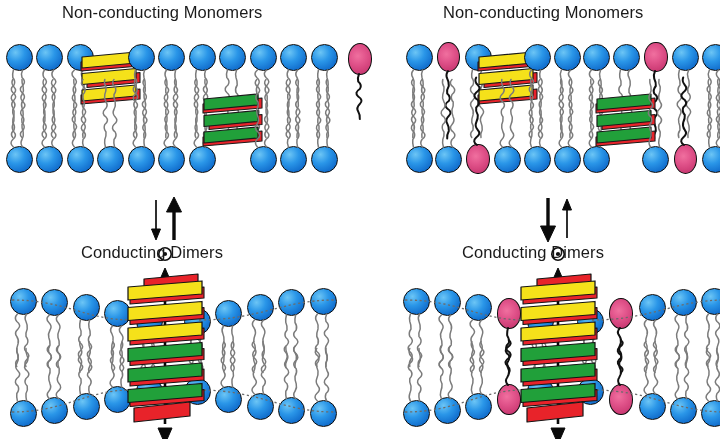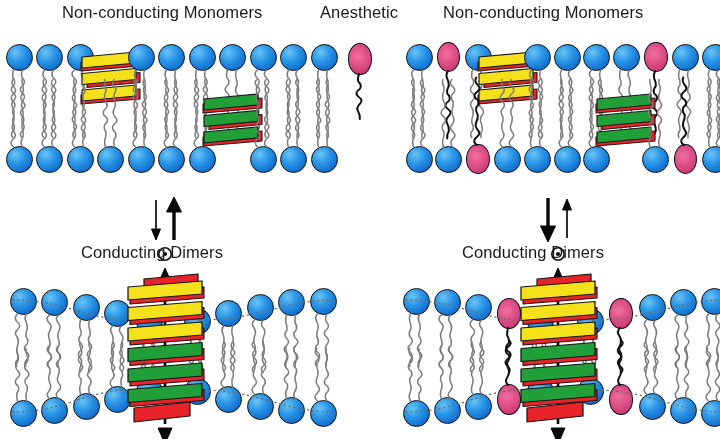--- a/index.html
+++ b/index.html
@@ -38,21 +38,20 @@
   .ion{position:absolute;overflow:visible;}
   .ion circle{fill:none;stroke:#111;stroke-width:1.6;}
   .ion .dot{fill:#111;stroke:none;}
 </style>
 </head>
 <body>
 
 <div class="stage">
 
   <div class="lbl" style="left:62px;top:3px;">Non-conducting Monomers</div>
-  <div class="lbl" style="left:320px;top:3px;">Anesthetic</div>
   <div class="lbl" style="left:443px;top:3px;">Non-conducting Monomers</div>
   <div class="lbl" style="left:81px;top:243px;">Conducting Dimers</div>
   <div class="lbl" style="left:462px;top:243px;">Conducting Dimers</div>
 
   <div class="panel" id="p-tl" style="left:0;top:22px;width:330px;height:170px;">
       <div class="head" style="left:5.5px;top:21.5px;width:25px;height:25px;"></div>
       <svg class="tails" width="60" height="78" viewBox="0 0 60 78" style="left: -12px; top: 45.5px;">
         <path d="M 25.4 2.0 Q 24.3 5.8 24.8 9.5 Q 27.9 13.3 26.0 17.0 Q 21.3 20.8 24.8 24.5 Q 29.8 28.3 26.0 32.0 Q 22.3 35.8 24.8 39.5 Q 26.9 43.3 26.0 47.0 Q 24.5 50.8 24.8 54.5 Q 27.4 58.3 26.0 62.0 Q 21.7 65.8 24.8 69.5"></path>
         <path d="M 34.6 2.0 Q 32.7 5.8 34.0 9.5 Q 38.3 13.3 35.2 17.0 Q 30.1 20.8 34.0 24.5 Q 38.3 28.3 35.2 32.0 Q 32.6 35.8 34.0 39.5 Q 35.5 43.3 35.2 47.0 Q 33.1 50.8 34.0 54.5 Q 37.8 58.3 35.2 62.0 Q 30.2 65.8 34.0 69.5"></path>
       </svg>

